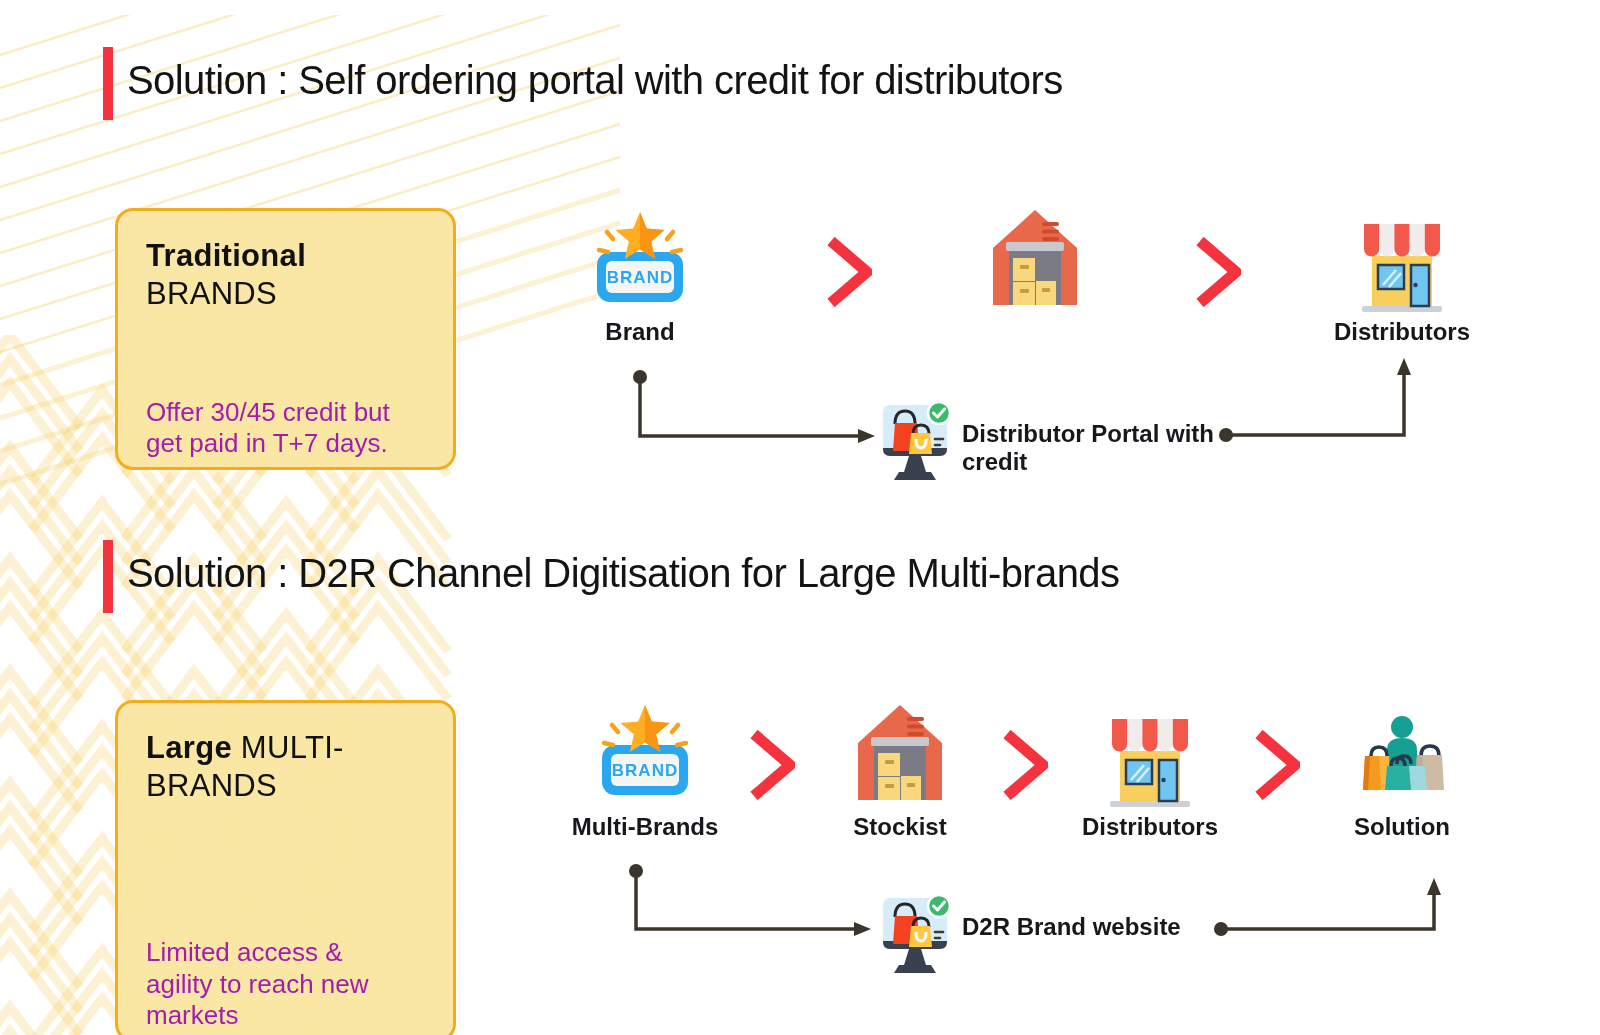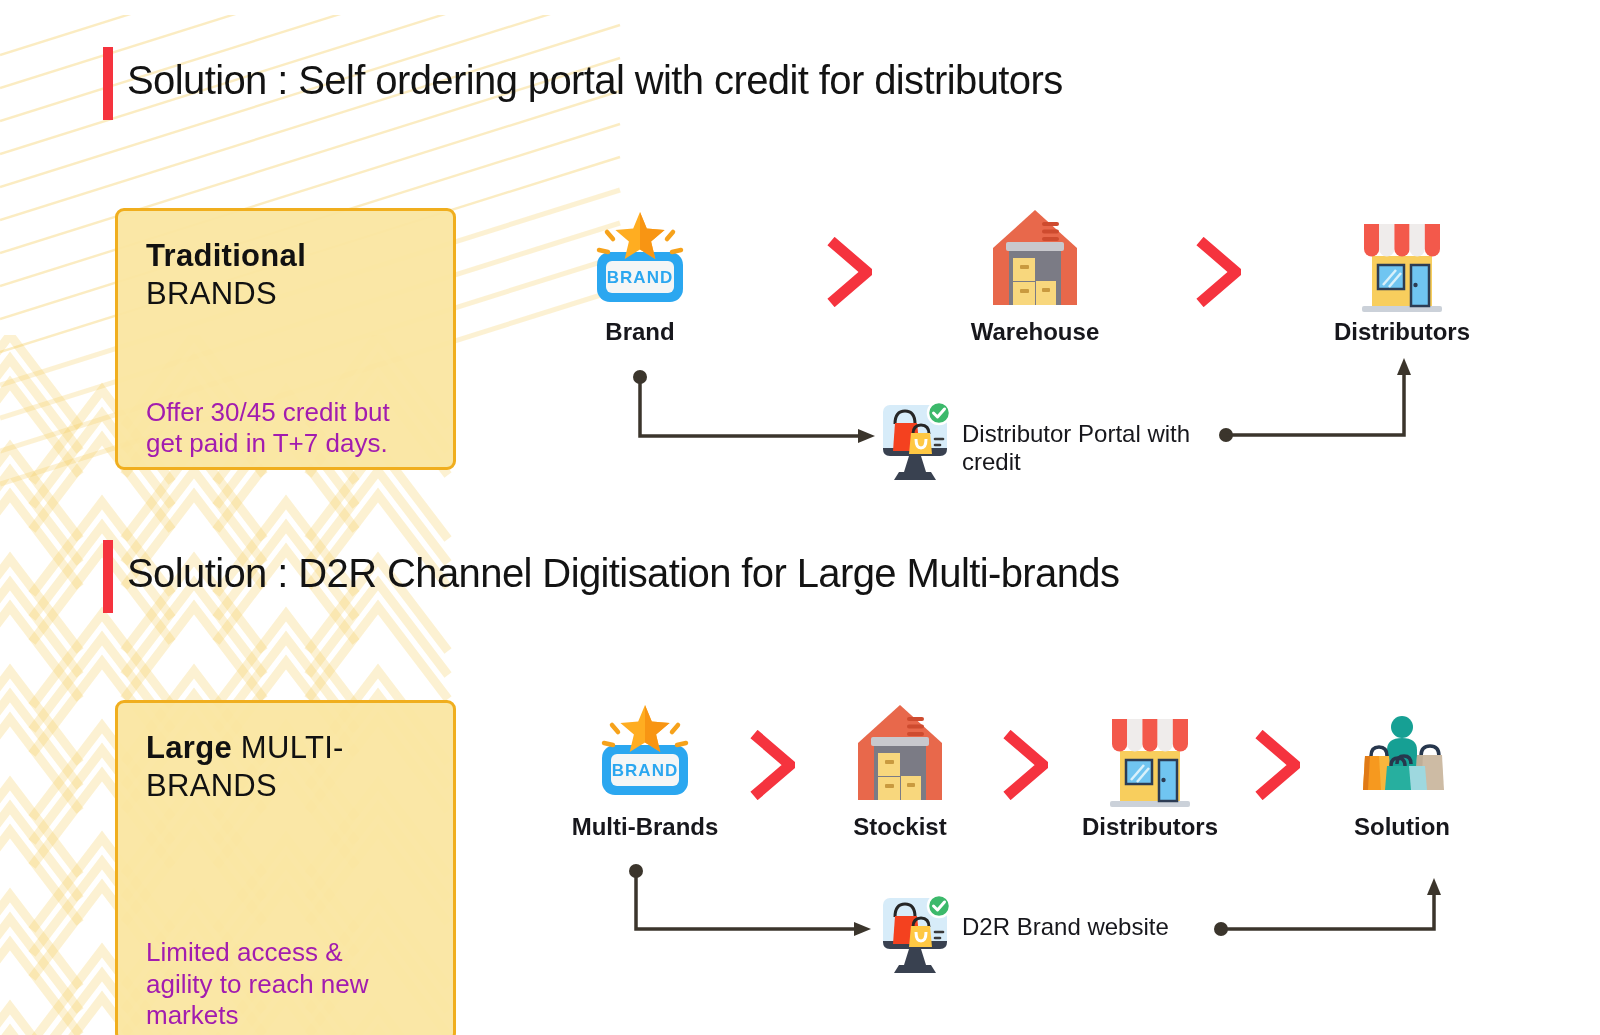--- a/index.html
+++ b/index.html
@@ -2,27 +2,27 @@
 <html><head>
 <meta charset="utf-8">
 <style>
   *{margin:0;padding:0;box-sizing:border-box}
   html,body{width:1600px;height:1035px}
   body{font-family:"Liberation Sans","DejaVu Sans",sans-serif;background:#ffffff;position:relative;overflow:hidden}
   .slide{position:absolute;inset:0;background:#ffffff;overflow:hidden}
   .decor{position:absolute;z-index:0;pointer-events:none}
   .accent-bar{position:absolute;z-index:3;width:10px;height:73px;background:#F5333E}
   .sec-title{position:absolute;z-index:3;font-size:40px;font-weight:400;letter-spacing:-0.6px;color:#131313;white-space:nowrap;line-height:1.1}
-  .brand-card{position:absolute;z-index:2;width:341px;background:rgba(250,229,160,0.94);border:3.5px solid #F0AE1E;border-radius:9px;padding:26px 34px 26px 28px}
+  .brand-card{position:absolute;z-index:2;width:341px;background:rgba(250,229,160,0.94);border:3.5px solid #F0AE1E;border-radius:18px;padding:26px 34px 26px 28px}
   .card-title{font-size:31px;line-height:1.22;color:#111;letter-spacing:0.3px}
   .card-title b{font-weight:700}
   .card-body{position:absolute;left:28px;bottom:8px;width:265px;font-size:26px;line-height:1.2;color:#a21caf}
   .node-icon{position:absolute;z-index:3}
   .node-label{position:absolute;z-index:3;width:240px;text-align:center;font-size:24px;font-weight:700;color:#17171C}
-  .bypass-label{position:absolute;z-index:3;font-size:24px;font-weight:400;line-height:1.17;color:#17171C}
+  .bypass-label{position:absolute;z-index:3;font-size:24px;font-weight:700;line-height:1.17;color:#17171C}
   .chev{position:absolute;z-index:3}
   .connectors{position:absolute;left:0;top:0;z-index:4;pointer-events:none}
 </style>
 </head>
 <body>
 
 <div class="slide">
 
   <svg id="decor-lines" class="decor" style="left:0;top:15px" width="640" height="510" viewBox="0 0 640 510">
       <line x1="0" y1="40" x2="620" y2="-155" stroke="#F7D67A" stroke-width="2.4" opacity="0.45"></line>
@@ -253,21 +253,20 @@
     </svg>
   <div class="node-label" style="left:520px;top:318px">Brand</div>
 
   <svg class="chev" style="left:826px;top:237px" width="46" height="70">
       <use href="#sym-chevron"></use>
     </svg>
 
   <svg class="node-icon" style="left:985px;top:205px" width="100" height="105">
       <use href="#sym-warehouse"></use>
     </svg>
-  <div class="node-label" style="left:915px;top:318px">Warehouse</div>
 
   <svg class="chev" style="left:1195px;top:237px" width="46" height="70">
       <use href="#sym-chevron"></use>
     </svg>
 
   <svg class="node-icon" style="left:1350px;top:212px" width="104" height="100">
       <use href="#sym-store"></use>
     </svg>
   <div class="node-label" style="left:1282px;top:318px">Distributors</div>
 

